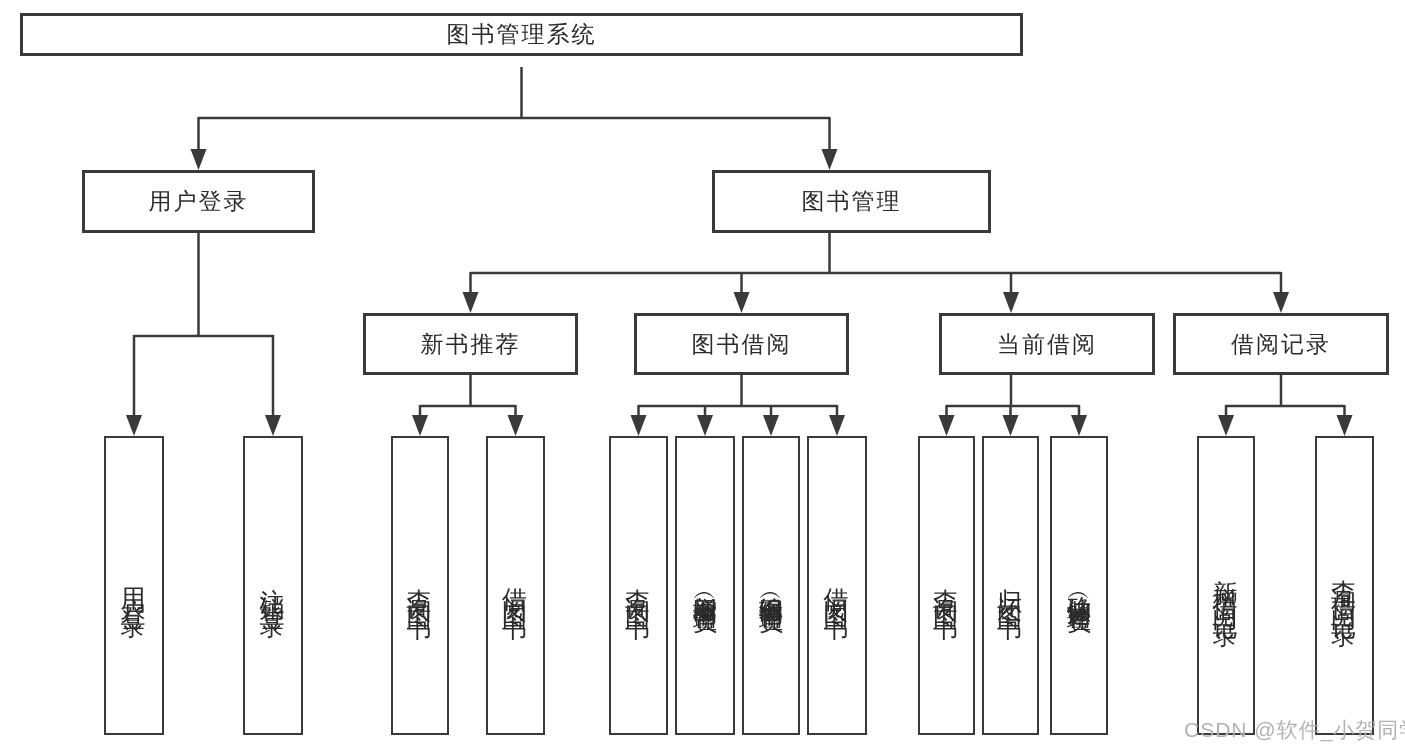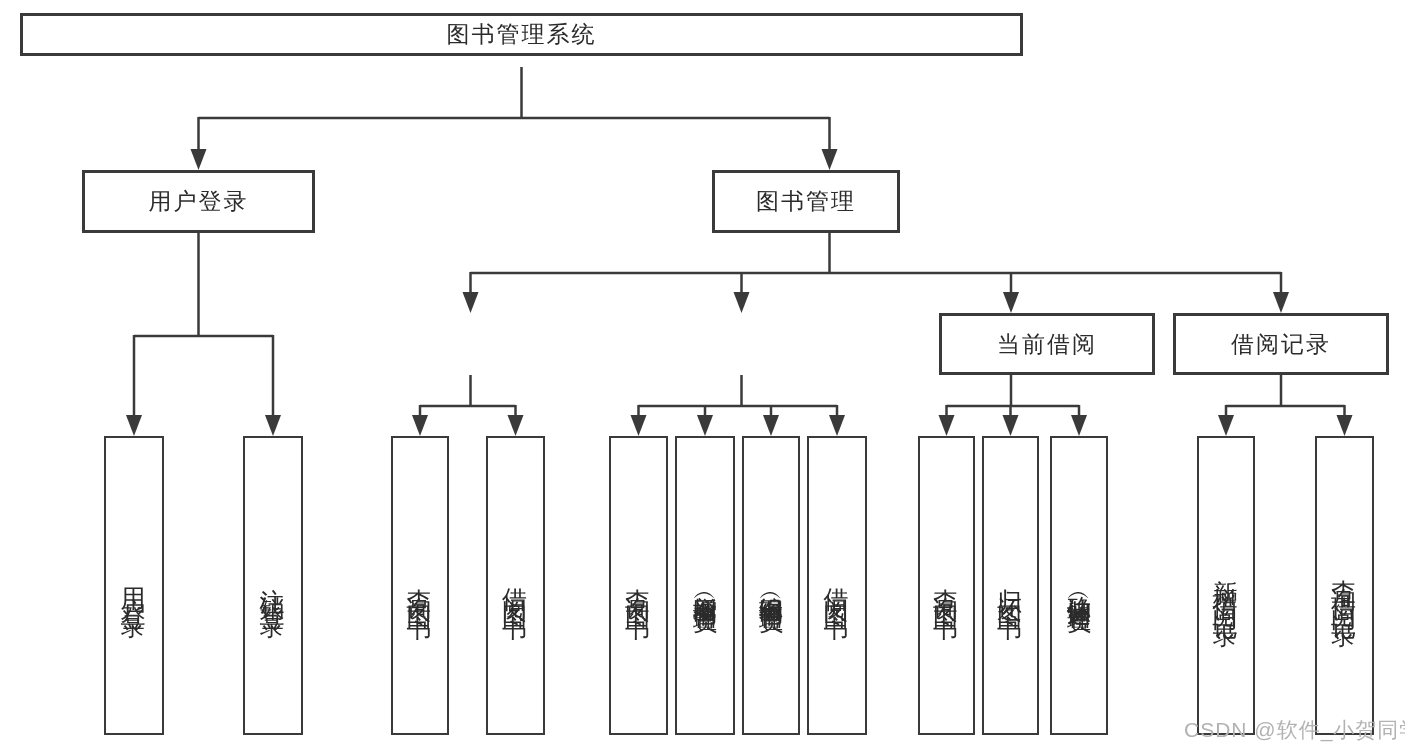--- a/index.html
+++ b/index.html
@@ -121,24 +121,30 @@
     </g>
   </svg>
 
   <div class="box h root">
     <span>图书管理系统</span>
   </div>
 
   <div class="box h l2" style="left:82px; width:233px;">
     <span>用户登录</span>
   </div>
-  <div class="box h l2" style="left:712px; width:188px;">
+  <div class="box h l2" style="left:712px; width:279px;">
     <span>图书管理</span>
   </div>
 
+  <div class="box h l3" style="left:363px; width:215px;">
+    <span>新书推荐</span>
+  </div>
+  <div class="box h l3" style="left:634px; width:215px;">
+    <span>图书借阅</span>
+  </div>
   <div class="box h l3" style="left:903px; width:216px;margin-left:36px;">
     <span>当前借阅</span>
   </div>
   <div class="box h l3" style="left:1173px; width:216px;">
     <span>借阅记录</span>
   </div>
 
   <div class="box v" style="left:104px; width:60px;">
     <span class="vt">用户登录</span>
   </div>

